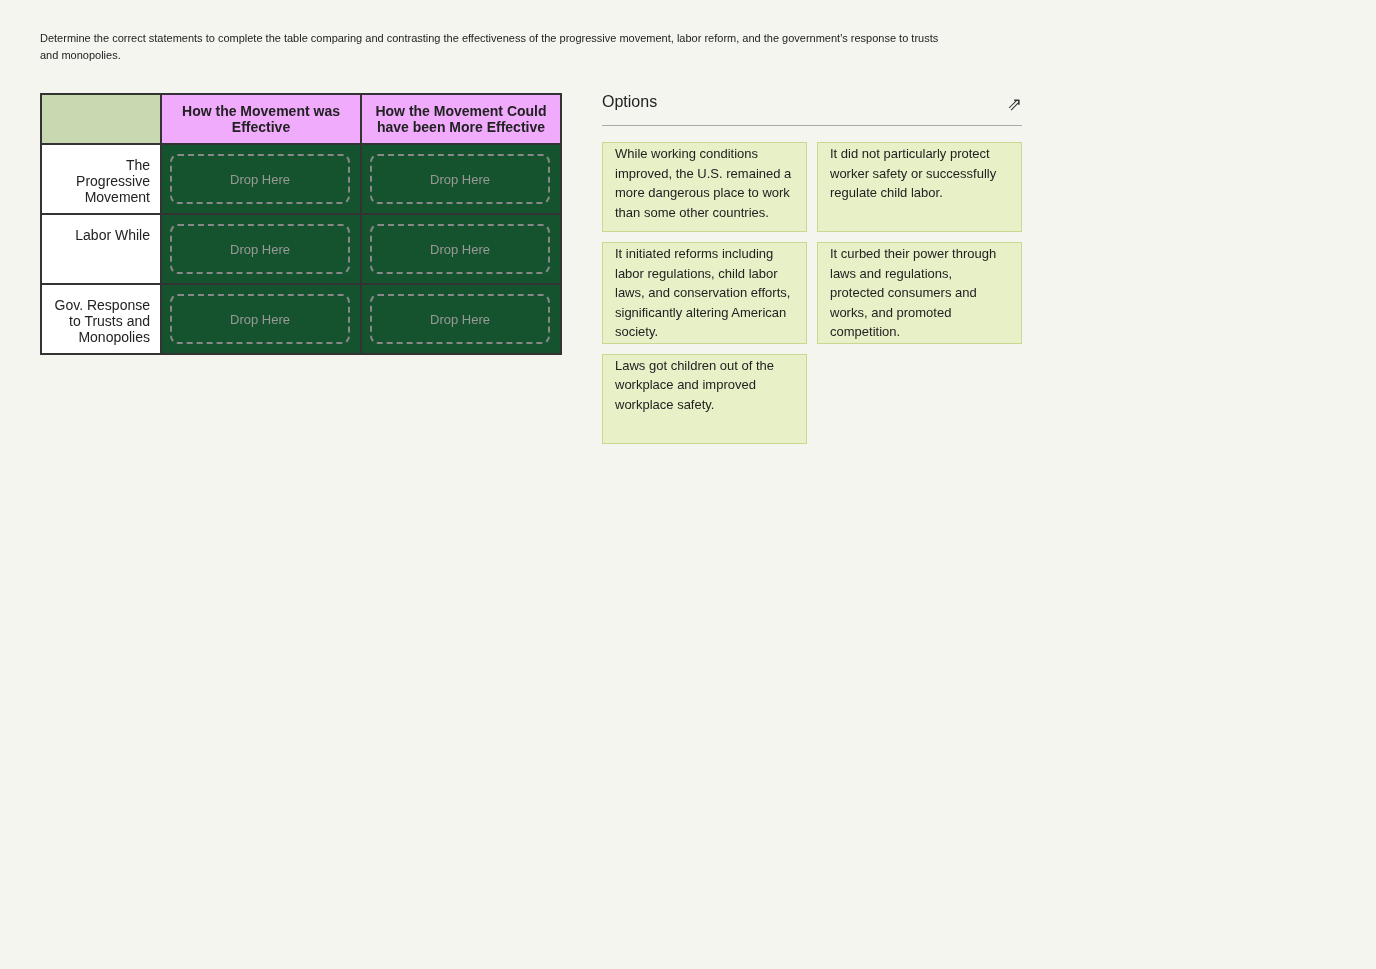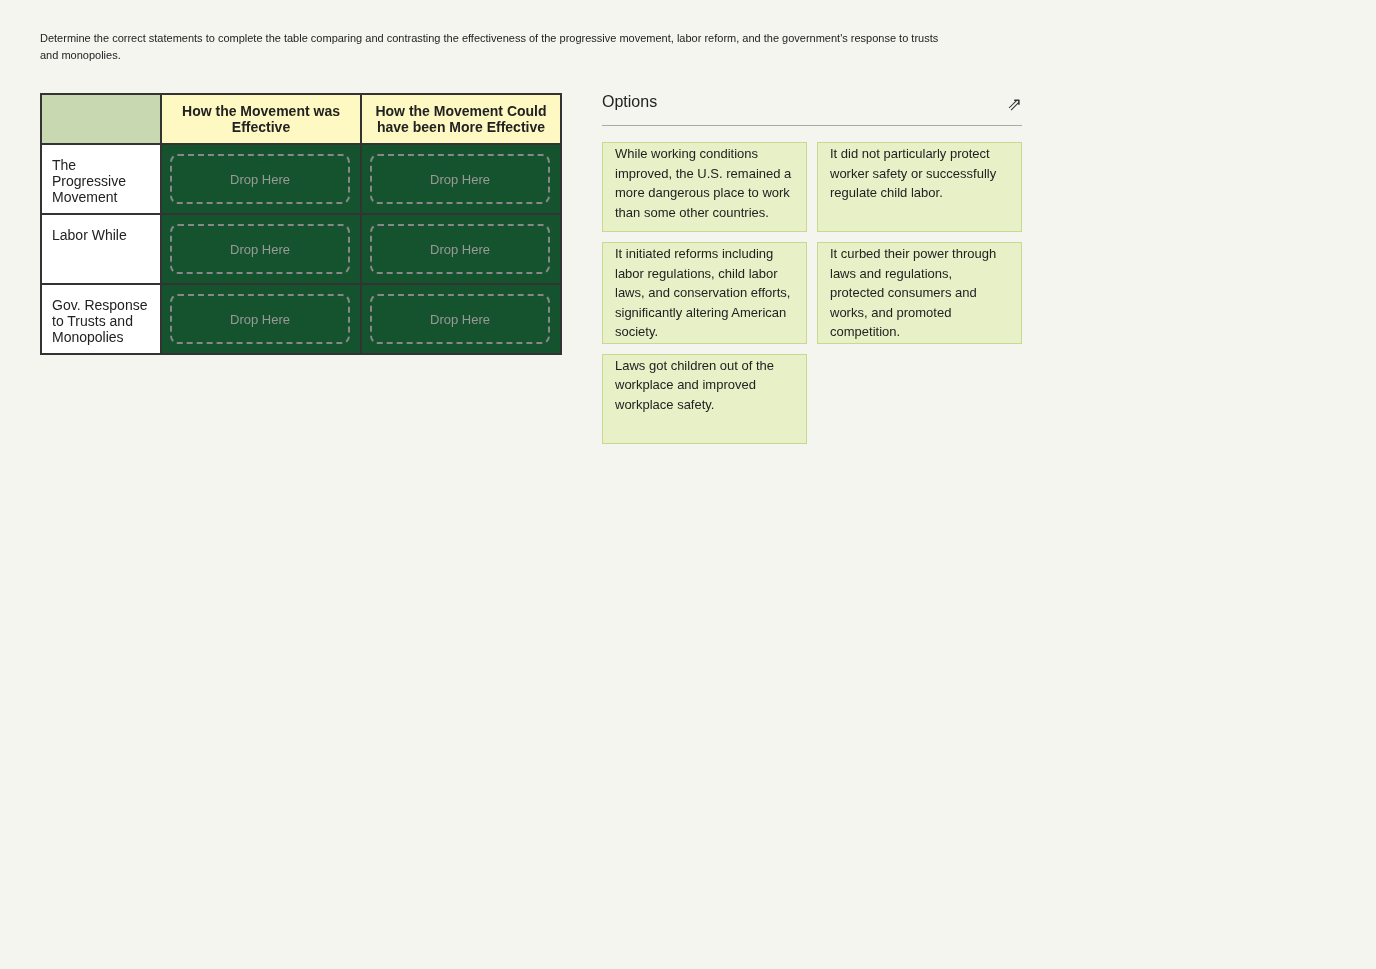--- a/index.html
+++ b/index.html
@@ -32,24 +32,25 @@
 
     .drag-table {
       border-collapse: collapse;
       border: 2px solid #333;
     }
 
     .drag-table th, .drag-table td {
       border: 2px solid #333;
       padding: 8px 10px;
       vertical-align: middle;
+      text-align: right;
     }
 
     .drag-table thead th {
-      background: #fef9c3;
+      background: #f0abfc;
       font-weight: bold;
       text-align: center;
       font-size: 14px;
       width: 200px;
     }
 
     .drag-table thead th:first-child {
       width: 120px;
       background: #c8d8b0;
     }

